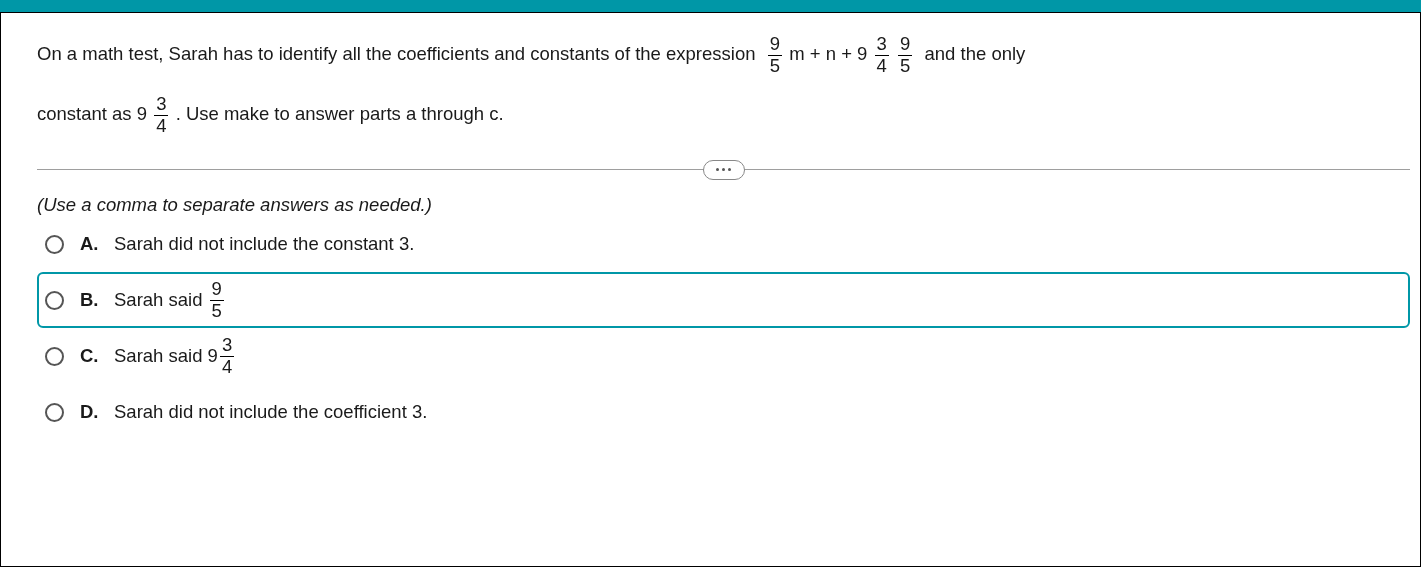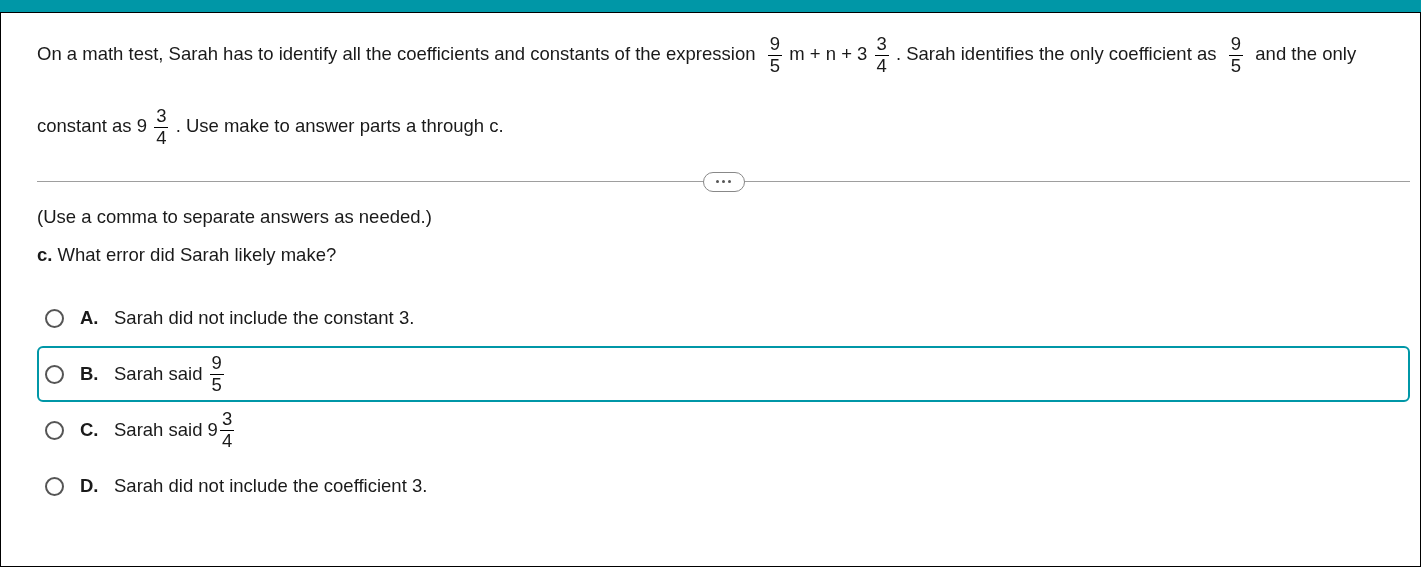--- a/index.html
+++ b/index.html
@@ -10,21 +10,21 @@
   .question-text { line-height: 1.7; }
   .question-text .line { display: block; }
   .inline-row { display: inline-flex; align-items: center; vertical-align: middle; flex-wrap: wrap; }
   .frac { display: inline-flex; flex-direction: column; align-items: center; line-height: 1; vertical-align: middle; margin: 0 2px; }
   .frac .num { padding: 0 2px 1px 2px; }
   .frac .den { border-top: 1.5px solid #000; padding: 1px 2px 0 2px; }
   .divider-wrap { position: relative; margin: 34px 0 24px 0; }
   .divider { border: none; border-top: 1px solid #9e9e9e; }
   .ellipsis-pill { position: absolute; left: 50%; top: 50%; transform: translate(-50%, -50%); background: #fff; border: 1px solid #888; border-radius: 12px; width: 42px; height: 20px; display: flex; align-items: center; justify-content: center; gap: 3px; cursor: pointer; }
   .ellipsis-pill span { width: 3px; height: 3px; background: #555; border-radius: 50%; }
-  .hint { color: #1a1a1a; margin-bottom: 16px; }
+  .hint { color: #1a1a1a; margin-bottom: 0; font-style: italic; }
   .part-c { margin-bottom: 24px; }
   .options { display: flex; flex-direction: column; gap: 0; }
   .option { display: flex; align-items: center; min-height: 56px; padding: 4px 8px 4px 4px; border: 2px solid transparent; border-radius: 6px; }
   .option.highlight { border-color: #0097a7; }
   .radio { appearance: none; -webkit-appearance: none; width: 19px; height: 19px; border: 2px solid #555; border-radius: 50%; margin: 0 16px 0 2px; flex-shrink: 0; cursor: pointer; background: #fff; }
   .opt-letter { font-weight: bold; margin-right: 14px; min-width: 20px; }
   .opt-text { display: inline-flex; align-items: center; flex-wrap: wrap; line-height: 1.5; }
   .seg { white-space: pre; }
 </style>
 </head>
@@ -35,33 +35,32 @@
 
   <div class="content">
 
     <div class="question-text">
       <span class="inline-row line">
         <span class="seg">On a math test, Sarah has to identify all the coefficients and constants of the expression </span>
         <span class="frac">
           <span class="num">9</span>
           <span class="den">5</span>
         </span>
-        <span class="seg">m + n + 3</span>
+        <span class="seg">m + n + 9</span>
         <span class="frac">
           <span class="num">3</span>
           <span class="den">4</span>
         </span>
-        <span class="seg">. Sarah identifies the only coefficient as </span>
         <span class="frac">
           <span class="num">9</span>
           <span class="den">5</span>
         </span>
         <span class="seg"> and the only</span>
       </span>
-      <span class="inline-row line" style="margin-top:32px;">
+      <span class="inline-row line" style="margin-top:20px;">
         <span class="seg">constant as 9</span>
         <span class="frac">
           <span class="num">3</span>
           <span class="den">4</span>
         </span>
         <span class="seg">. Use make to answer parts a through c.</span>
       </span>
     </div>
 
     <div class="divider-wrap">
@@ -70,23 +69,20 @@
         <span></span>
           <span></span>
           <span></span>
       </div>
     </div>
 
     <div class="hint">
       <span>(Use a comma to separate answers as needed.)</span>
     </div>
 
-    <div class="part-c">
-      <b>c. </b><span>What error did Sarah likely make?</span>
-    </div>
 
     <div class="options">
 
       <label class="option">
         <input type="radio" name="ans" class="radio" style="">
         <span class="opt-letter">A.</span>
         <span class="opt-text">Sarah did not include the constant 3.</span>
       </label>
 
       <label class="option highlight">

